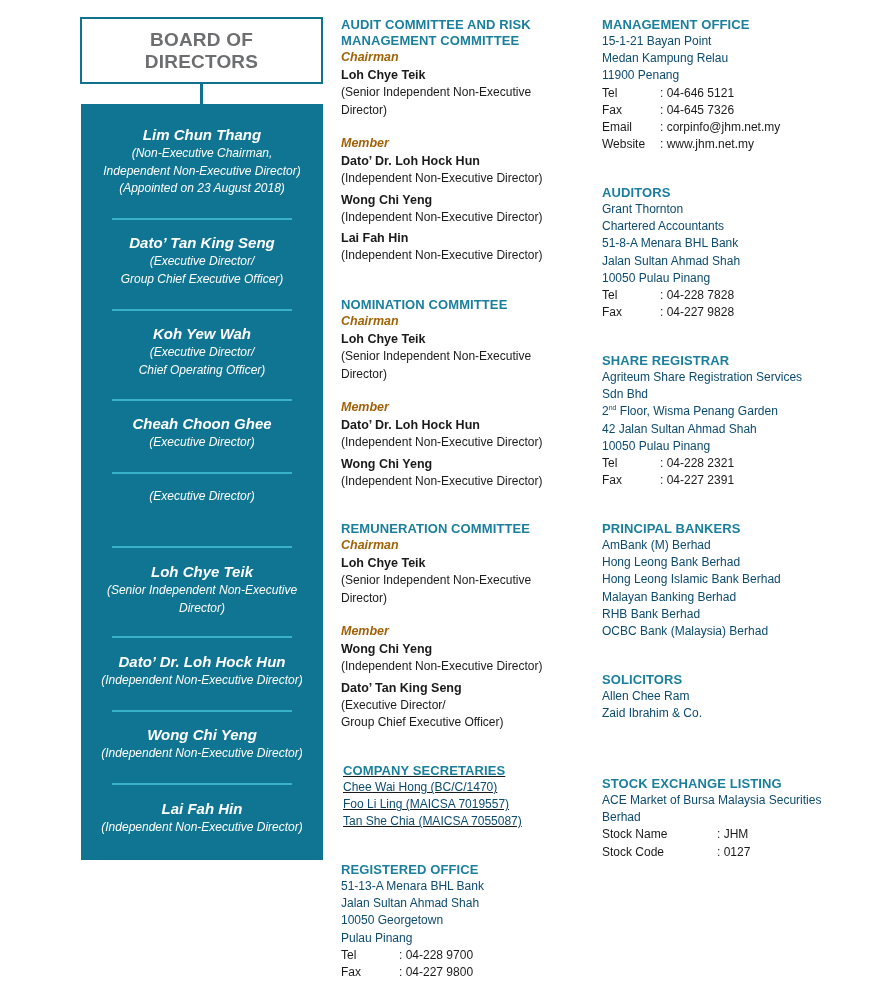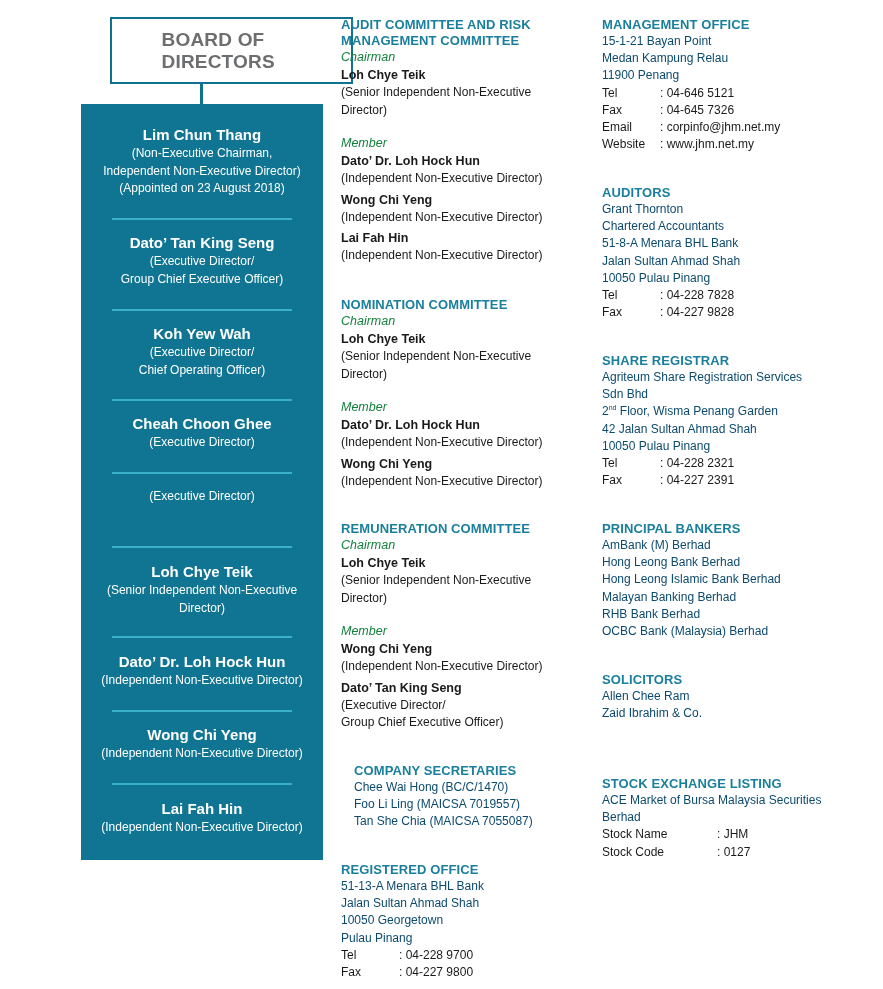--- a/index.html
+++ b/index.html
@@ -2,33 +2,33 @@
 <html><head>
 <meta charset="utf-8">
 <style>
   html, body { margin:0; padding:0; background:#ffffff; }
   body { width:883px; height:989px; position:relative; overflow:hidden;
          font-family:"Liberation Sans", sans-serif; color:#1a1a1a; }
 
   
   .board-header { position:absolute; left:80px; top:17px; width:239px; height:63px;
     border:2px solid #117290; background:#fff; display:flex; align-items:center; justify-content:center;
-    text-align:left;margin-left:30px; }
+    text-align:center; }
   .board-header .title { color:#6d6e70; font-weight:bold; font-size:19px; line-height:22px; letter-spacing:0.2px; width:140px; }
   .connector { position:absolute; left:200px; top:84px; width:3px; height:20px; background:#117290; }
   .board-panel { position:absolute; left:81px; top:104px; width:242px; height:756px; background:#0f7592; }
-  .director { position:absolute; left:0; width:242px; text-align:center; color:#fff; }
+  .director { position:absolute; left:0; width:242px; text-align:center; color:#fff;font-style:italic; }
   .director .name { font-weight:bold; font-size:15px; line-height:20px; }
   .director .role { font-size:12px; line-height:17.5px; color:#ffffff; }
   .divider { position:absolute; left:31px; width:180px; height:2px; background:#39b2c9; }
 
   
   .col { position:absolute; }
   .section-title { color:#1a7f9c; font-weight:bold; font-size:13px; line-height:16px; letter-spacing:0.1px; }
-  .label-italic { color:#15803d; font-style:italic; font-weight:normal; font-size:12.5px; line-height:17px; }
+  .label-italic { color:#a16207; font-style:italic; font-weight:bold; font-size:12.5px; line-height:17px; }
   .m-name { font-weight:bold; font-size:12.5px; line-height:18px; color:#1a1a1a; }
   .m-role { font-size:12px; line-height:17.5px; color:#1a1a1a; }
   .line { font-size:12px; line-height:17.2px; color:#0c4a6e; white-space:nowrap; }
   .kv { display:flex; font-size:12px; line-height:17.2px; white-space:nowrap; }
   .kv .k { width:58px; }
   .kv.wide .k { width:115px; }
   sup { font-size:7px; vertical-align:super; line-height:0; }
 </style>
 </head>
 <body>
@@ -135,21 +135,21 @@
   <div class="m-role">Director)</div>
   <div style="height:16px"></div>
   <div class="label-italic">Member</div>
   <div class="m-name">Wong Chi Yeng</div>
   <div class="m-role">(Independent Non-Executive Director)</div>
   <div class="m-name" style="margin-top:3px">Dato’ Tan King Seng</div>
   <div class="m-role">(Executive Director/</div>
   <div class="m-role">Group Chief Executive Officer)</div>
 </div>
 
-<div class="col" style="left:354px; top:763px; width:240px;">
+<div class="col" style="left:343px; top:763px; width:240px;text-decoration:underline;">
   <div class="section-title">COMPANY SECRETARIES</div>
   <div class="line">Chee Wai Hong (BC/C/1470)</div>
   <div class="line">Foo Li Ling (MAICSA 7019557)</div>
   <div class="line">Tan She Chia (MAICSA 7055087)</div>
 </div>
 
 <div class="col" style="left:341px; top:862px; width:240px;">
   <div class="section-title">REGISTERED OFFICE</div>
   <div class="line">51-13-A Menara BHL Bank</div>
   <div class="line">Jalan Sultan Ahmad Shah</div>

